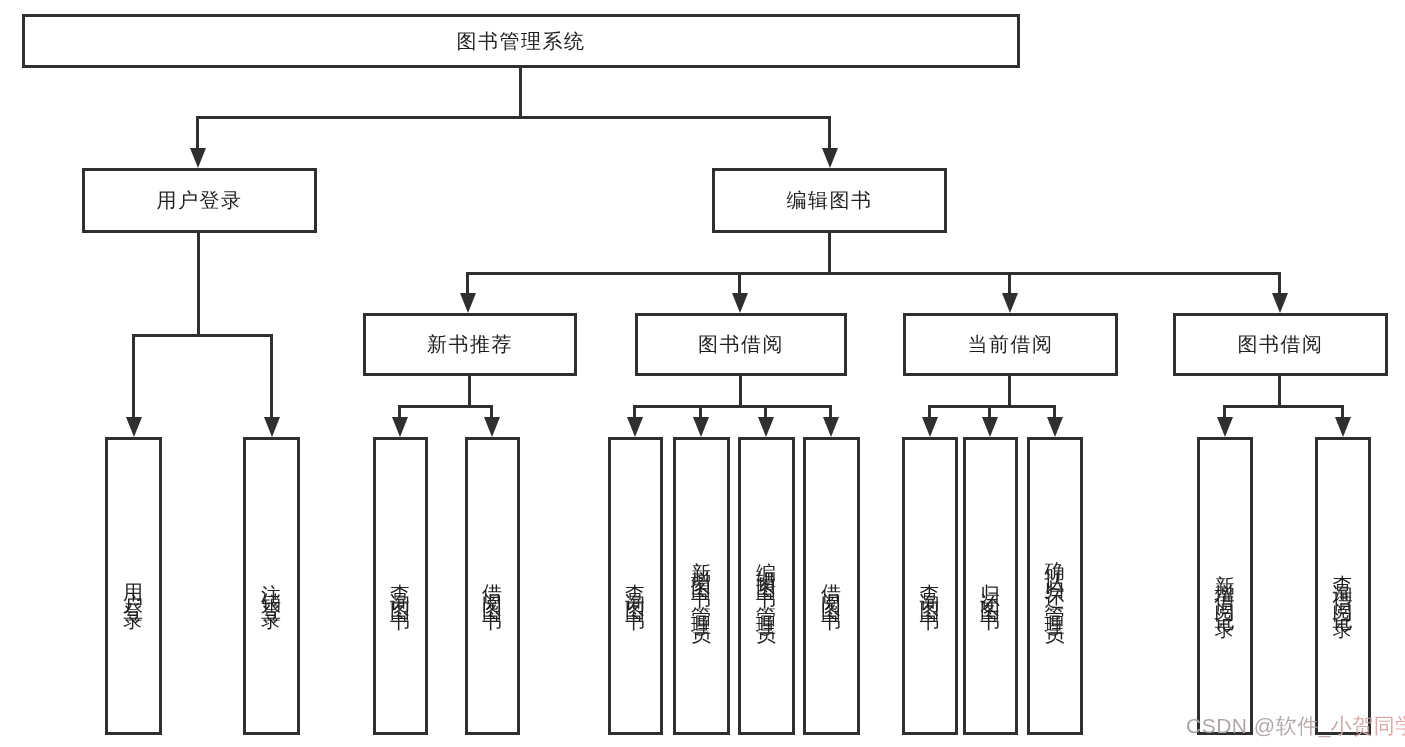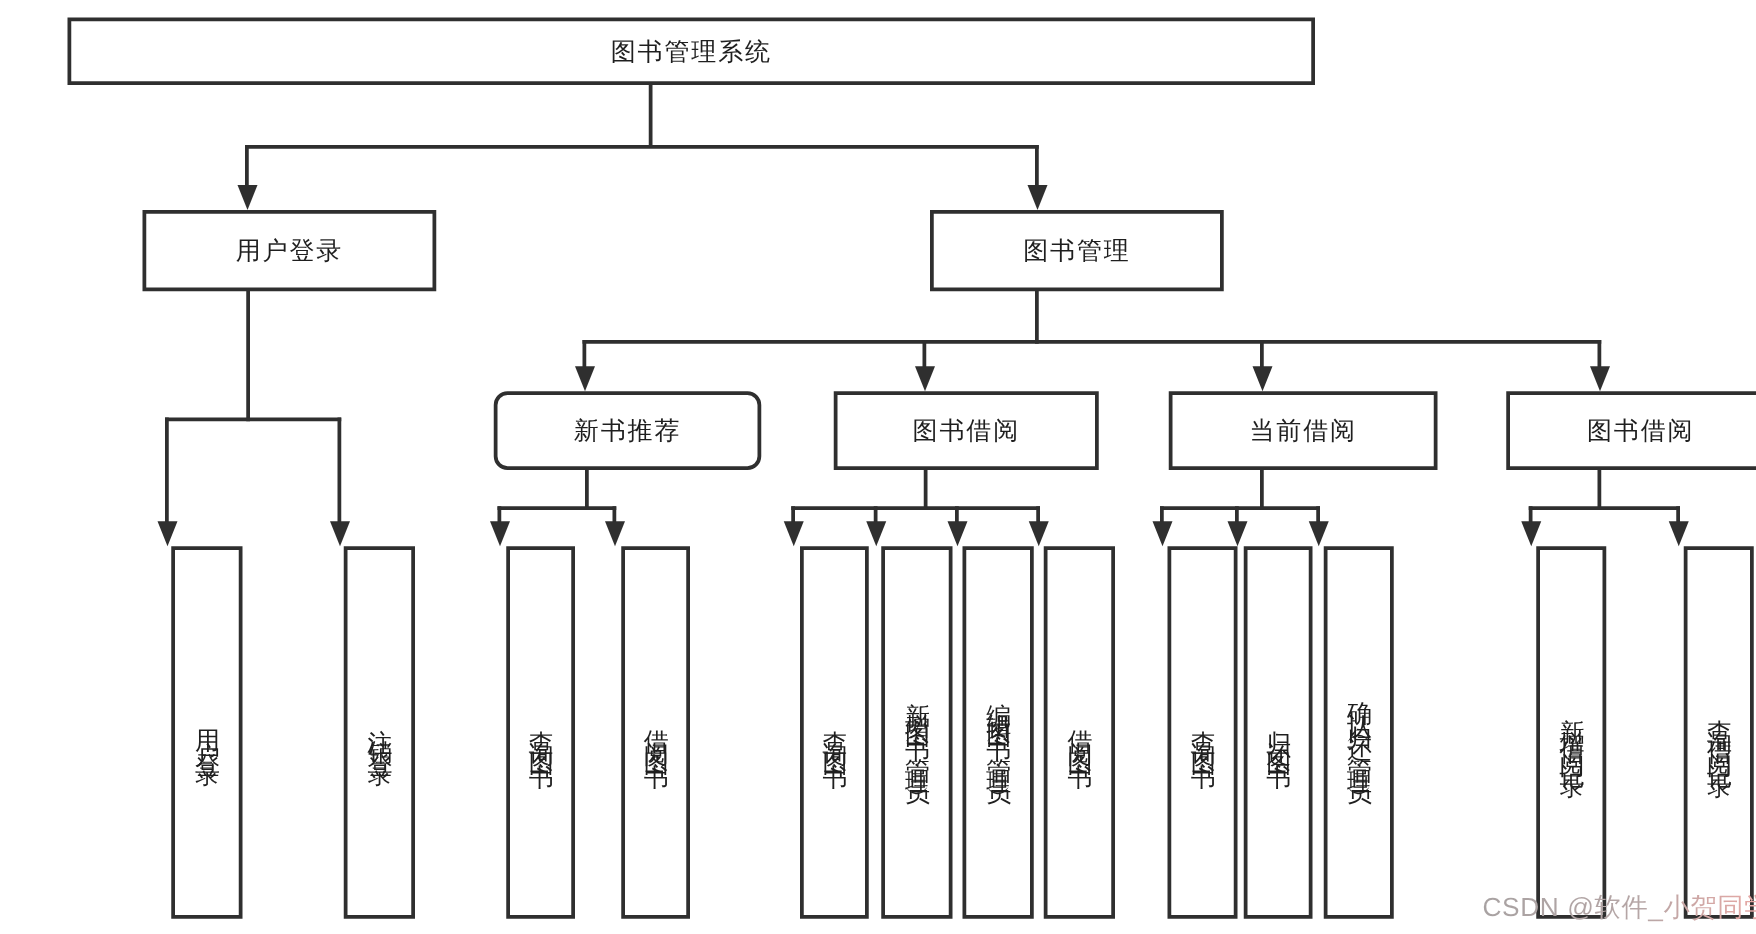--- a/index.html
+++ b/index.html
@@ -3,21 +3,21 @@
 <meta charset="utf-8">
 <style>
   html,body { margin:0; padding:0; background:#fff; }
   #canvas {
     position:relative; width:1405px; height:747px; background:#ffffff;
     font-family:"Liberation Sans", sans-serif; overflow:hidden;
   }
   .box {
     position:absolute; box-sizing:border-box;
     border:3px solid #2f2f2f; background:#ffffff;
-    display:flex; align-items:center; justify-content:center;margin-left:32px;
+    display:flex; align-items:center; justify-content:center;
   }
   .hlabel { font-size:20px; color:#1f1f1f; letter-spacing:1.5px; white-space:nowrap; }
   .leaf .vlabel {
     writing-mode:vertical-rl; text-orientation:mixed;
     font-size:20px; color:#1f1f1f; letter-spacing:9px; line-height:1.3;
     white-space:nowrap;
   }
   .ln { position:absolute; background:#2f2f2f; }
   .ah {
     position:absolute; width:0; height:0;
@@ -41,24 +41,24 @@
 <div id="canvas">
 
   <div class="box" style="left:22px;top:14px;width:998px;height:54px;">
     <span class="hlabel">图书管理系统</span>
   </div>
 
   <div class="box" style="left:82px;top:168px;width:235px;height:65px;">
     <span class="hlabel">用户登录</span>
   </div>
   <div class="box" style="left:712px;top:168px;width:235px;height:65px;">
-    <span class="hlabel">图书管理</span>
+    <span class="hlabel">编辑图书</span>
   </div>
 
-  <div class="box" style="left:363px;top:313px;width:214px;height:63px;border-radius:11px;">
+  <div class="box" style="left:363px;top:313px;width:214px;height:63px;">
     <span class="hlabel">新书推荐</span>
   </div>
   <div class="box" style="left:635px;top:313px;width:212px;height:63px;">
     <span class="hlabel">图书借阅</span>
   </div>
   <div class="box" style="left:903px;top:313px;width:215px;height:63px;">
     <span class="hlabel">当前借阅</span>
   </div>
   <div class="box" style="left:1173px;top:313px;width:215px;height:63px;">
     <span class="hlabel">图书借阅</span>

